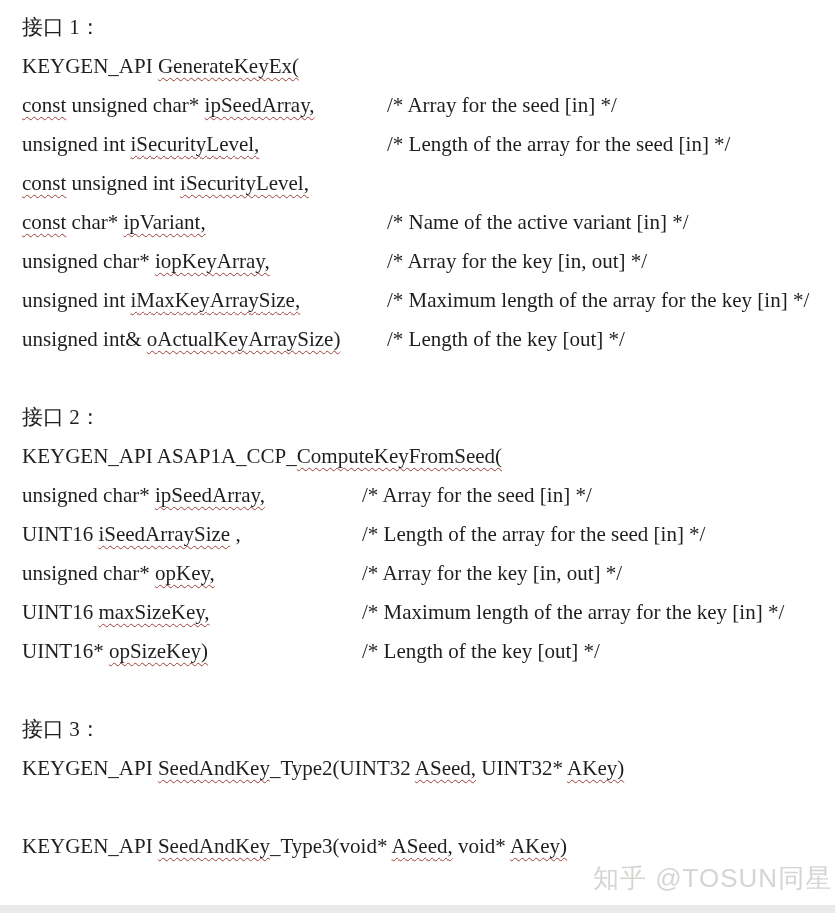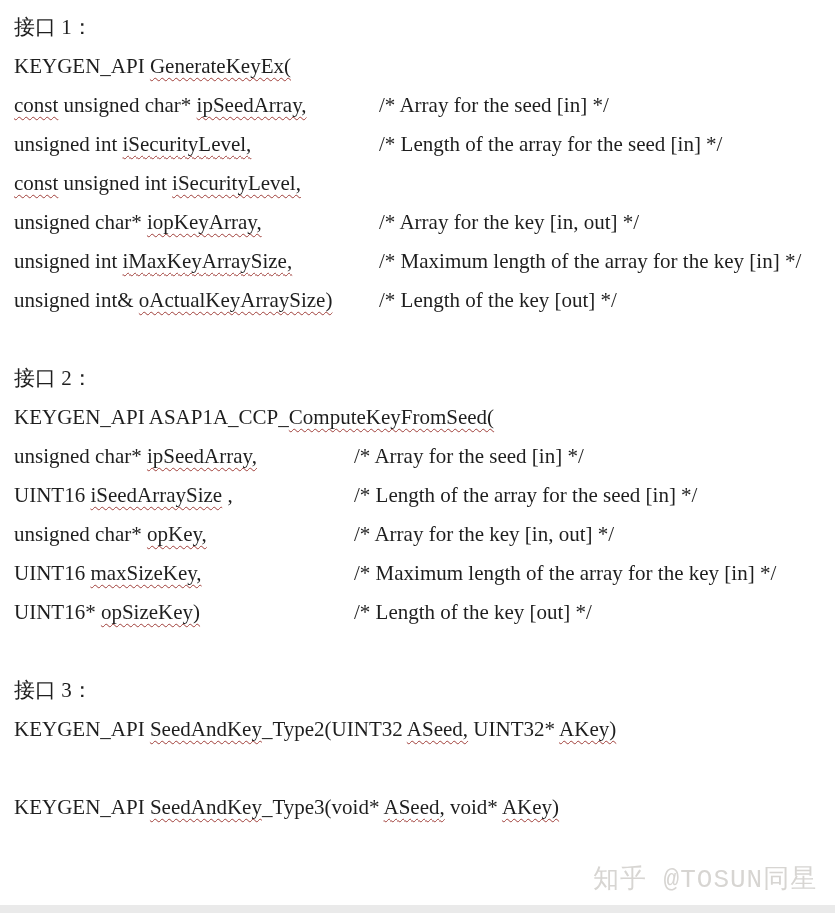--- a/index.html
+++ b/index.html
@@ -15,21 +15,21 @@
     font-family: "Liberation Serif", "DejaVu Serif", serif;
     color: #1e1e1e;
   }
   .doc {
     position: absolute;
     top: 8px;
     left: 14px;
     right: 0;
   }
   .section {
-    margin: 0 0 39px 0;
+    margin: 0 0 39px 8px;
   }
   .section:last-child { margin-bottom: 0; }
   .section-heading,
   .code-line {
     font-size: 21px;
     line-height: 39px;
     white-space: pre;
     position: relative;
   }
   .code-line span { white-space: pre; }
@@ -45,21 +45,21 @@
     position: absolute;
     top: 0;
     white-space: pre;
   }
   .sec-0 .comment { left: 365px; }
   .sec-1 .comment { left: 340px; }
   .watermark {
     position: absolute;
     left: 593px;
     top: 861px;
-    font-family: Liberation Mono, monospace;
+    font-family: Liberation Sans, sans-serif;
     font-size: 26px;
     letter-spacing: 1px;
     color: #d7d5d2;
     text-shadow: 1px 1px 0 #ffffff;
     white-space: pre;
   }
   .bottom-strip {
     position: absolute;
     left: 0;
     bottom: 0;
@@ -71,20 +71,21 @@
 </head>
 <body>
 
 <main class="doc">
     <section class="section sec-0">
       <div class="section-heading">接口 1：</div>
       <div class="code-line"><span class="">KEYGEN_API </span><span class="sq">GenerateKeyEx(</span></div>
       <div class="code-line"><span class="sq">const</span><span class=""> unsigned char* </span><span class="sq">ipSeedArray,</span><span class="comment">/* Array for the seed [in] */</span></div>
       <div class="code-line"><span class="">unsigned int </span><span class="sq">iSecurityLevel,</span><span class="comment">/* Length of the array for the seed [in] */</span></div>
       <div class="code-line"><span class="sq">const</span><span class=""> unsigned int </span><span class="sq">iSecurityLevel,</span></div>
+      <div class="code-line"><span class="sq">const</span><span class=""> char* </span><span class="sq">ipVariant,</span><span class="comment">/* Name of the active variant [in] */</span></div>
       <div class="code-line"><span class="">unsigned char* </span><span class="sq">iopKeyArray,</span><span class="comment">/* Array for the key [in, out] */</span></div>
       <div class="code-line"><span class="">unsigned int </span><span class="sq">iMaxKeyArraySize,</span><span class="comment">/* Maximum length of the array for the key [in] */</span></div>
       <div class="code-line"><span class="">unsigned int&amp; </span><span class="sq">oActualKeyArraySize)</span><span class="comment">/* Length of the key [out] */</span></div>
     </section>
     <section class="section sec-1">
       <div class="section-heading">接口 2：</div>
       <div class="code-line"><span class="">KEYGEN_API ASAP1A_CCP_</span><span class="sq">ComputeKeyFromSeed(</span></div>
       <div class="code-line"><span class="">unsigned char* </span><span class="sq">ipSeedArray,</span><span class="comment">/* Array for the seed [in] */</span></div>
       <div class="code-line"><span class="">UINT16 </span><span class="sq">iSeedArraySize</span><span class=""> ,</span><span class="comment">/* Length of the array for the seed [in] */</span></div>
       <div class="code-line"><span class="">unsigned char* </span><span class="sq">opKey,</span><span class="comment">/* Array for the key [in, out] */</span></div>

